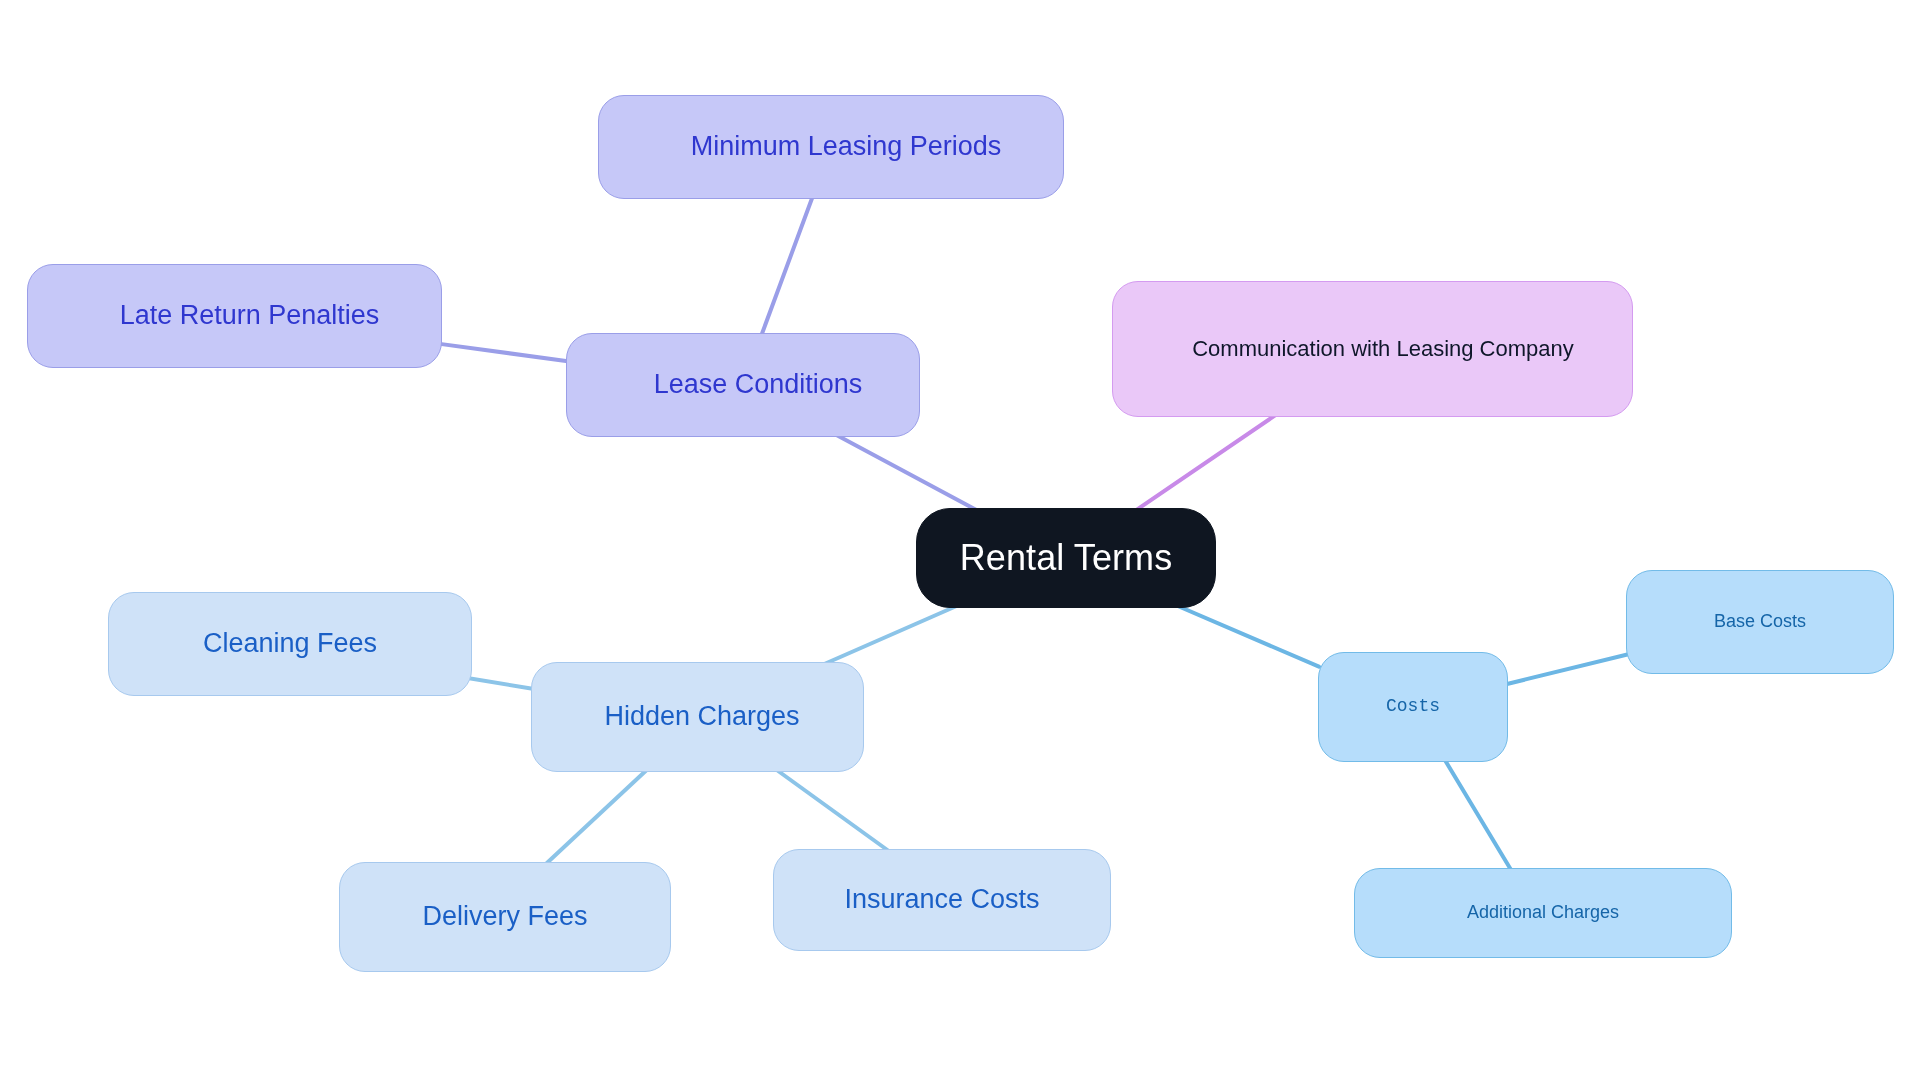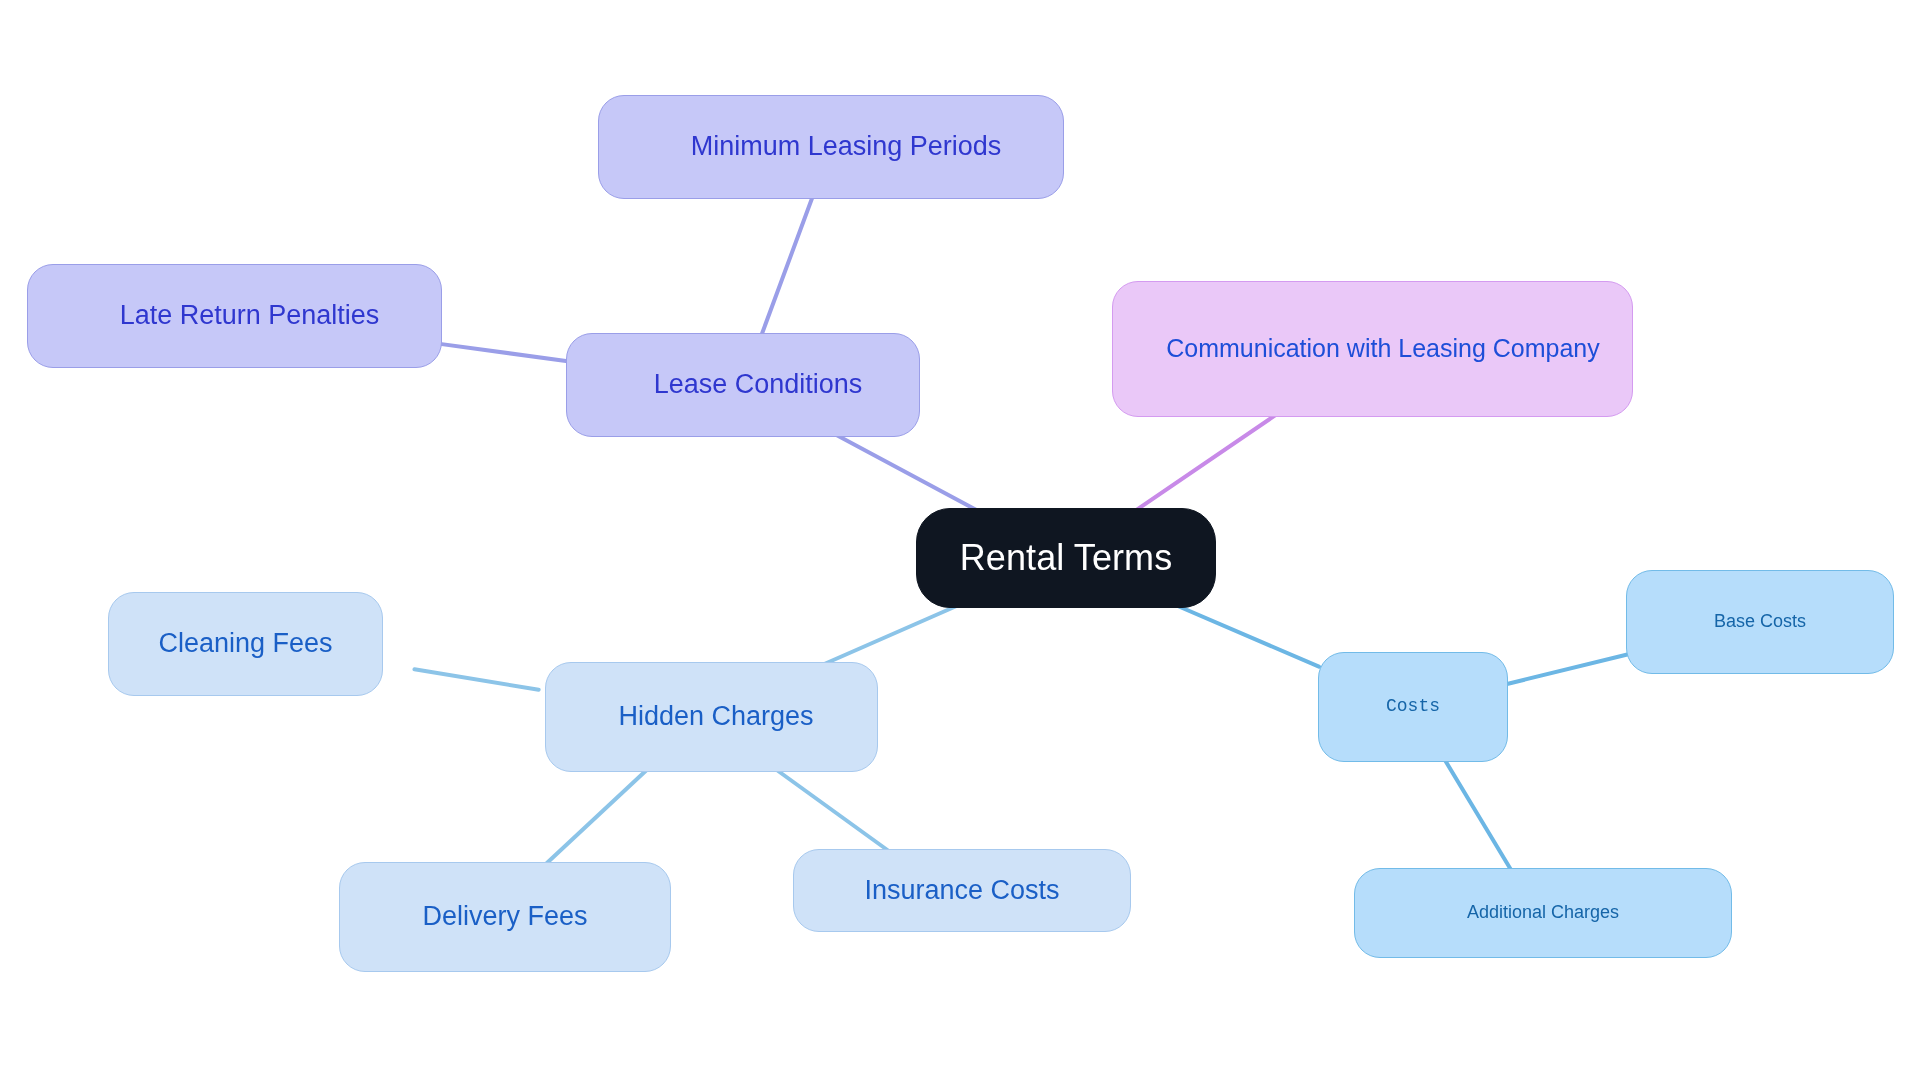--- a/index.html
+++ b/index.html
@@ -52,22 +52,22 @@
   .node.lavender {
     background: #c6c8f8;
     border-color: #9a9ee8;
     color: #2f37cf;
     font-size: 27px;
     padding-left: 48px;
   }
   .node.orchid {
     background: #eac8f8;
     border-color: #d49bf0;
-    color: #1d4ed8;
-    font-size: 25px;
+    color: #0f172a;
+    font-size: 22px;
     padding-left: 39px;
   }
   .node.sky {
     background: #b6ddfb;
     border-color: #72bbe8;
     color: #1565a8;
     font-size: 18px;
   }
   .node.powder {
     background: #cfe2f8;
@@ -92,21 +92,21 @@
       <line x1="1170.798657718121" y1="603" x2="1318.95" y2="666.6154178674352" stroke="#6cb6e4" stroke-width="4" stroke-linecap="round"></line>
       <line x1="1507.05" y1="683.9618155619596" x2="1627.34" y2="654.4959654178674" stroke="#6cb6e4" stroke-width="4" stroke-linecap="round"></line>
       <line x1="1442.7916666666667" y1="756.5" x2="1513.2083333333333" y2="873.5" stroke="#6cb6e4" stroke-width="4" stroke-linecap="round"></line>
     </svg>
   <div id="nodes">
       <div class="node root" style="left: 916px; top: 508px; width: 300px; height: 100px;">Rental Terms</div>
       <div class="node lavender" style="left: 566px; top: 333px; width: 354px; height: 104px;">Lease Conditions</div>
       <div class="node lavender" style="left: 598px; top: 95px; width: 466px; height: 104px;">Minimum Leasing Periods</div>
       <div class="node lavender" style="left: 27px; top: 264px; width: 415px; height: 104px;">Late Return Penalties</div>
       <div class="node orchid" style="left: 1112px; top: 281px; width: 521px; height: 136px;">Communication with Leasing Company</div>
-      <div class="node powder" style="left: 545px; top: 662px; width: 333px; height: 110px; padding-left: 27px;">Hidden Charges</div>
-      <div class="node powder" style="left: 108px; top: 592px; width: 275px; height: 104px;">Cleaning Fees</div>
+      <div class="node powder" style="left: 531px; top: 662px; width: 333px; height: 110px; padding-left: 27px;">Hidden Charges</div>
+      <div class="node powder" style="left: 108px; top: 592px; width: 364px; height: 104px;">Cleaning Fees</div>
       <div class="node powder" style="left: 339px; top: 862px; width: 332px; height: 110px;">Delivery Fees</div>
-      <div class="node powder" style="left: 793px; top: 849px; width: 338px; height: 83px;">Insurance Costs</div>
+      <div class="node powder" style="left: 773px; top: 849px; width: 338px; height: 102px;">Insurance Costs</div>
       <div class="node sky" style="left: 1318px; top: 652px; width: 190px; height: 110px; font-family: Liberation Mono, monospace;">Costs</div>
       <div class="node sky" style="left: 1626px; top: 570px; width: 268px; height: 104px;">Base Costs</div>
       <div class="node sky" style="left: 1354px; top: 868px; width: 378px; height: 90px;">Additional Charges</div>
     </div>
 </div>
 
 </body></html>

